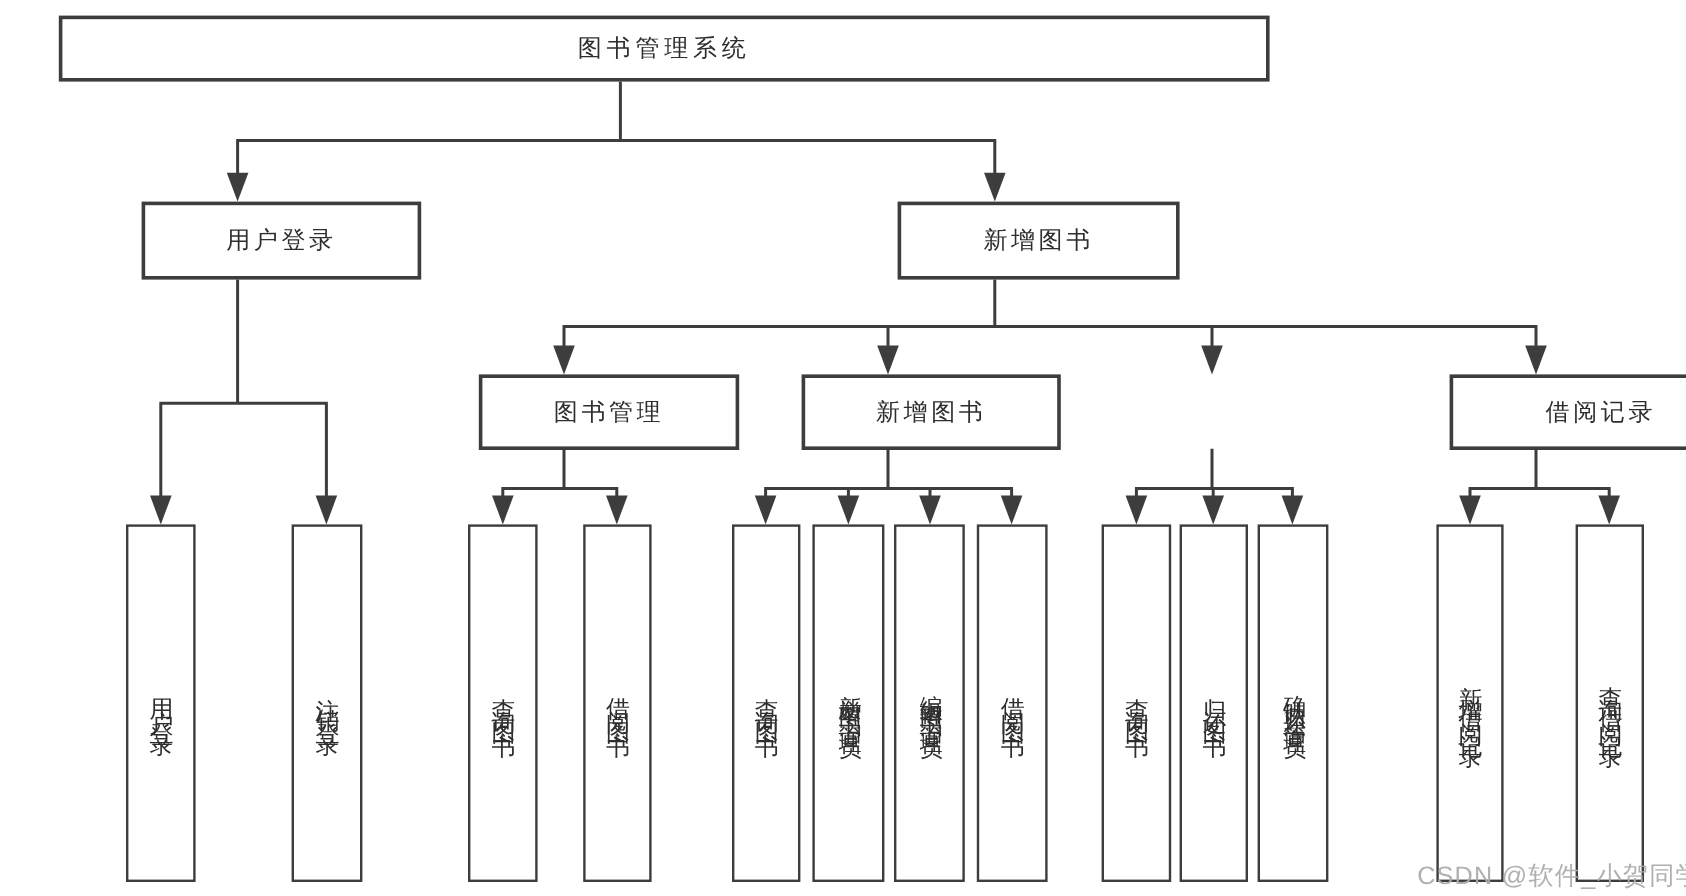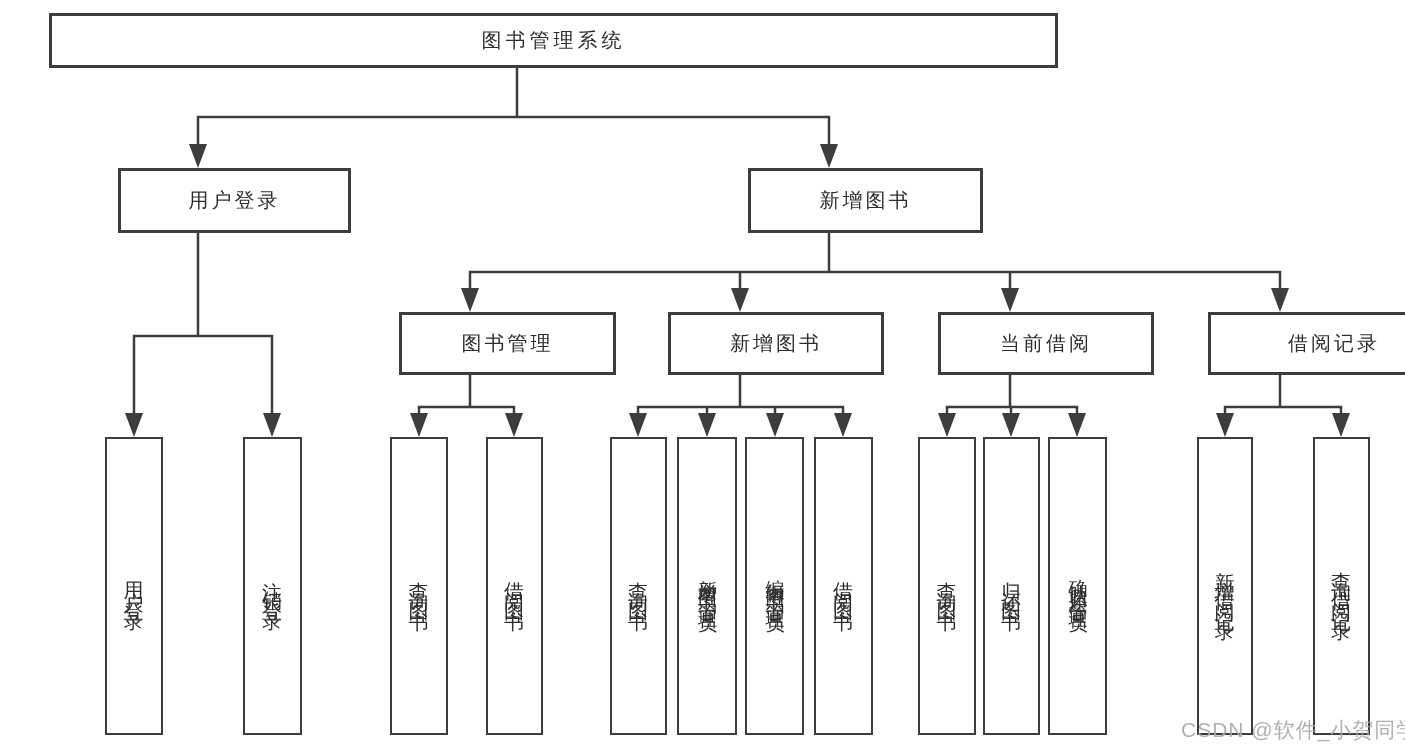--- a/index.html
+++ b/index.html
@@ -119,23 +119,20 @@
   <div class="box" style="left:712px; top:168px; width:235px; height:65px;">
     <span>新增图书</span>
   </div>
 
   <div class="box" style="left:363px; top:312px; width:217px; height:63px;">
     <span>图书管理</span>
   </div>
   <div class="box" style="left:632px; top:312px; width:216px; height:63px;">
     <span>新增图书</span>
   </div>
-  <div class="box" style="left:902px; top:312px; width:216px; height:63px;">
-    <span>当前借阅</span>
-  </div>
   <div class="box" style="left:1172px; top:312px; width:252px; height:63px;">
     <span>借阅记录</span>
   </div>
 
   <div class="vbox" style="left:105px; top:437px; width:58px; height:298px;">
     <span class="vtext">用户登录</span>
   </div>
   <div class="vbox" style="left:243px; top:437px; width:59px; height:298px;">
     <span class="vtext">注销登录</span>
   </div>

